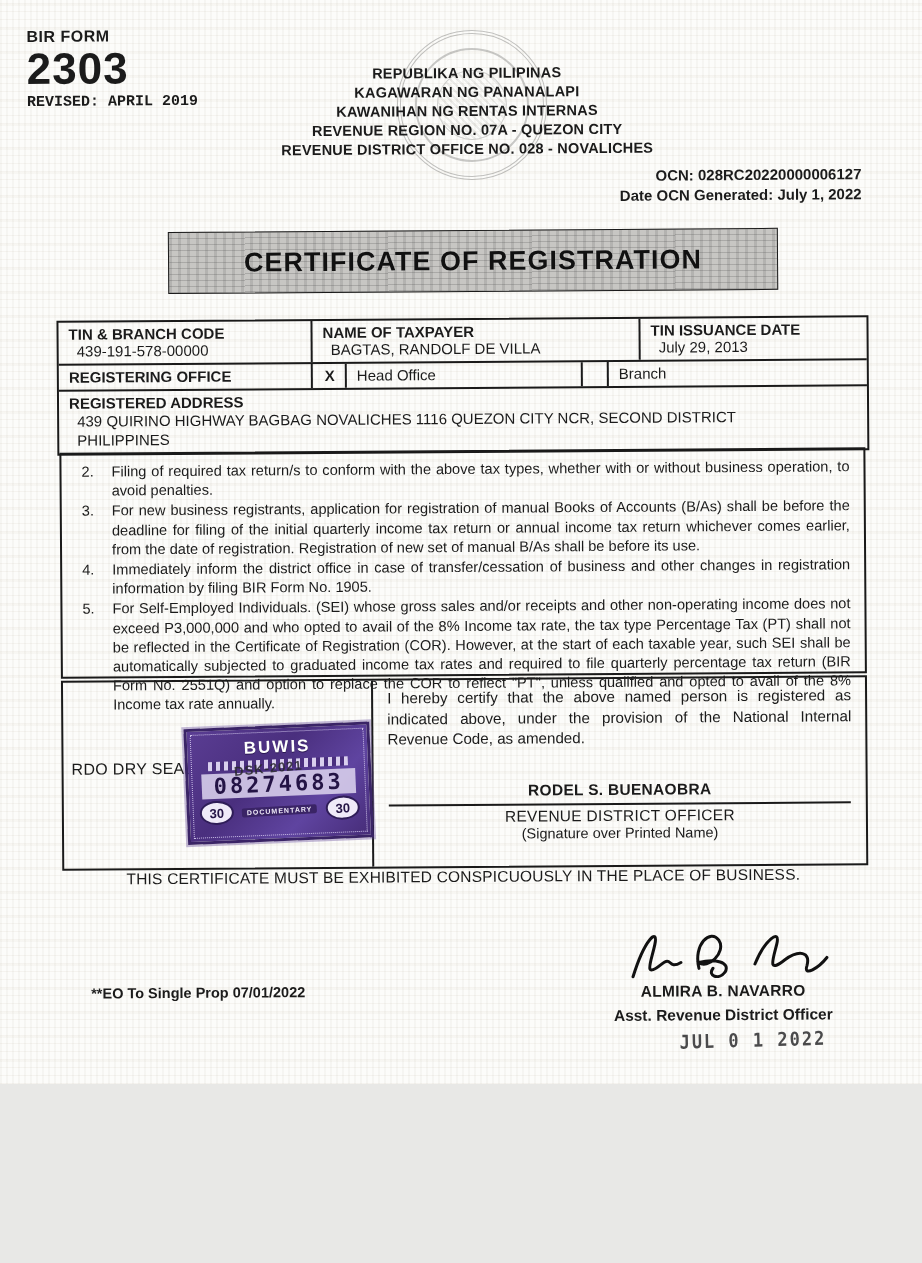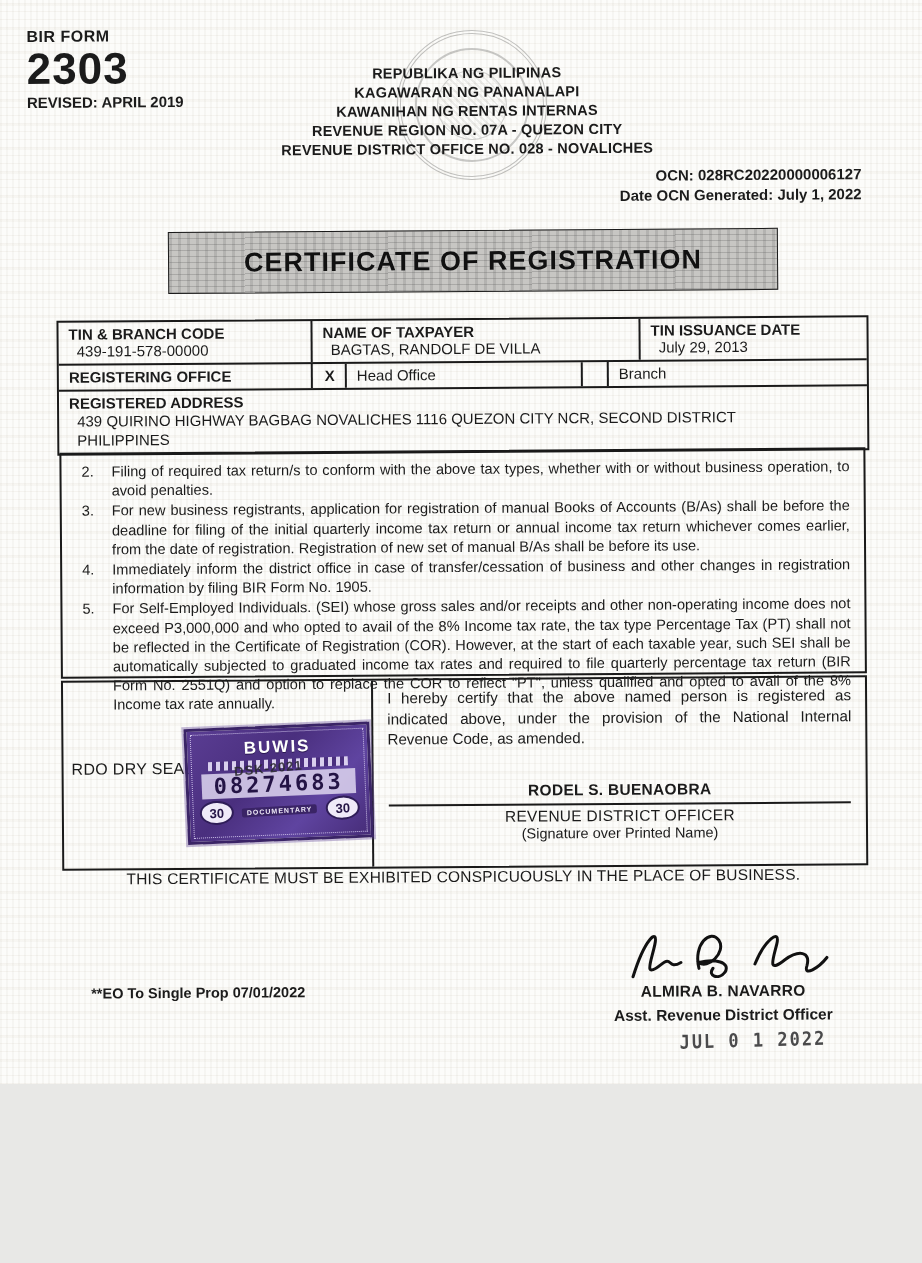--- a/index.html
+++ b/index.html
@@ -12,21 +12,21 @@
       repeating-linear-gradient(90deg, rgba(130,120,95,0.05) 0 2px, transparent 2px 6px),
       repeating-linear-gradient(0deg, transparent 0 22px, rgba(160,140,105,0.05) 22px 24px);
     color:#1b1b1b;
   }
   .tilt{position:absolute;inset:0;transform:rotate(-0.4deg);}
 
   
   .form-id{position:absolute;left:30px;top:26px;line-height:1.05;}
   .form-id .lbl{font-size:16px;font-weight:700;letter-spacing:.5px;}
   .form-id .num{font-size:44px;font-weight:800;letter-spacing:1px;}
-  .form-id .rev{font-size:15px;font-weight:700;margin-top:3px;}
+  .form-id .rev{font-size:15px;font-weight:700;margin-top:3px;font-family:Liberation Mono, monospace;}
 
   .seal-watermark{position:absolute;left:400px;top:30px;width:150px;height:150px;opacity:.45;}
   .seal-watermark .ring{position:absolute;inset:0;border:4px double #7a7a78;border-radius:50%;}
   .seal-watermark .ring2{position:absolute;inset:18px;border:2px solid #8a8a88;border-radius:50%;}
   .seal-watermark .core{position:absolute;inset:40px;border:1px solid #9a9a98;border-radius:50%;
       background:repeating-linear-gradient(45deg, rgba(110,110,108,.25) 0 2px, transparent 2px 5px);}
 
   .agency{position:absolute;left:140px;top:64px;width:660px;text-align:center;
       font-weight:700;font-size:14.5px;line-height:19px;letter-spacing:.2px;}
   .agency div{white-space:nowrap;}

